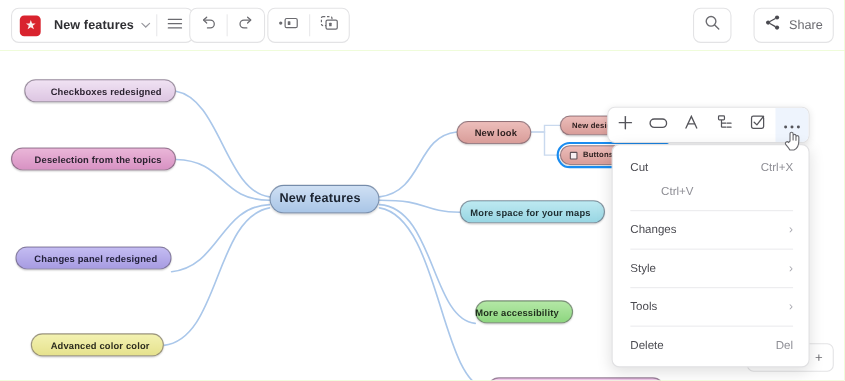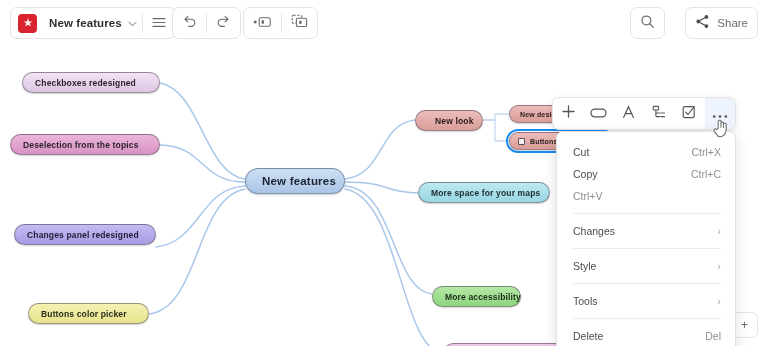--- a/index.html
+++ b/index.html
@@ -43,21 +43,21 @@
   #grp-search { right: 103px; }
   #grp-share { right: 10px; }
   .share-label { font-size: 11.5px; color: #6b6b70; padding-left: 7px; font-weight: 400; }
 
   
   .canvas { position: absolute; left: 0; top: 46px; width: 768px; height: 300px; background: #fff; overflow: hidden; }
   .edges { position: absolute; left: 0; top: 0; width: 768px; height: 300px; }
 
   
   .node {
-    position: absolute; display: flex; align-items: center; justify-content: flex-start;
+    position: absolute; display: flex; align-items: center; justify-content: flex-end;
     border-radius: 999px; font-size: 8.5px; font-weight: bold;
     letter-spacing: .15px; white-space: nowrap;
     border: 1px solid rgba(90,80,95,.55);
     box-shadow: 0 1px 1.5px rgba(0,0,0,.18);
     cursor: pointer; padding: 0 12px;
   }
   .node.central {
     font-size: 11.5px; letter-spacing: .2px; padding: 0 16px;
     border: 1px solid rgba(80,100,130,.6);
     box-shadow: 0 1px 2px rgba(0,0,0,.2);
@@ -89,21 +89,21 @@
     position: absolute; left: 556px; top: 85px; width: 180px;
     background: #fff; border: 1px solid #e1e1e3; border-radius: 7px;
     box-shadow: 0 4px 14px rgba(0,0,0,.13); z-index: 40;
     padding: 9px 0 8px 0;
   }
   .ctx-item {
     display: flex; align-items: center; height: 22px;
     padding: 0 14px 0 16px; font-size: 10.5px; color: #4b4b51; cursor: pointer; gap: 48px;
   }
   .ctx-item .lbl { flex: 1; }
-  .ctx-item .acc { color: #8e8e95; font-size: 10.5px; }
+  .ctx-item .acc { color: #8e8e95; font-size: 10.5px; margin-left: 28px; }
   .ctx-item .arr { color: #a9a9b0; font-size: 11px; line-height: 1; }
   .ctx-sep { height: 1px; background: #ececee; margin: 6px 14px 6px 16px; }
 
   
   .cursor { position: absolute; left: 713px; top: 72px; z-index: 60; pointer-events: none; }
 
   
   .zoomctl {
     position: absolute; right: 10px; bottom: 8px; height: 26px;
     background: #fff; border: 1px solid #e3e3e5; border-radius: 6px;
@@ -253,30 +253,30 @@
       <div class="node" style="left:22px; top:26px; width:138px; height:21px; background:linear-gradient(#f0e2f3,#ddc6e2); color:#2b2230;">
         <span>Checkboxes redesigned</span>
       </div>
       <div class="node" style="left:10px; top:88px; width:150px; height:21px; background:linear-gradient(#eab6d8,#d892c3); color:#2b2230;">
         <span>Deselection from the topics</span>
       </div>
       <div class="node" style="left:14px; top:178px; width:142px; height:21px; background:linear-gradient(#c4bcf2,#a79ce2); color:#22203a;">
         <span>Changes panel redesigned</span>
       </div>
       <div class="node" style="left:28px; top:257px; width:121px; height:21px; background:linear-gradient(#f3f2b2,#e6e28d); color:#2c2c1e;">
-        <span>Buttons color picker</span>
+        <span>Advanced color color</span>
       </div>
 
       <div class="node" style="left:415px; top:64px; width:68px; height:21px; background:linear-gradient(#ecbdba,#d99d99); color:#2e2020;padding-left:19px;">
         <span>New look</span>
       </div>
       <div class="node" style="left:418px; top:136px; width:132px; height:21px; background:linear-gradient(#bde9f1,#98d6e3); color:#1d2c30;">
         <span>More space for your maps</span>
       </div>
-      <div class="node" style="left:432px; top:240px; width:89px; height:21px; background:linear-gradient(#b4e8a6,#8dd67f); color:#1f2e1c;">
+      <div class="node" style="left:432px; top:227px; width:89px; height:21px; background:linear-gradient(#b4e8a6,#8dd67f); color:#1f2e1c;">
         <span>More accessibility</span>
       </div>
       <div class="node" style="left:443px; top:297px; width:161px; height:21px; background:linear-gradient(#f0c8ea,#e0a7d8); color:#2b2230;">
         
       </div>
 
       <div class="node" style="left:509px; top:59px; width:102px; height:18px; font-size:7px;
                   background:linear-gradient(#ecbdba,#d99d99); color:#2e2020; justify-content:flex-start; padding-left:10px;">
         <span>New design o</span>
       </div>
@@ -347,24 +347,20 @@
         </span>
       </div>
     </div>
 
     <div class="ctx">
       <div class="ctx-item">
         <span class="lbl">Cut</span>
         <span class="acc">Ctrl+X</span>
       </div>
       <div class="ctx-item">
-        <span class="lbl">Copy</span>
-        <span class="acc">Ctrl+C</span>
-      </div>
-      <div class="ctx-item">
         <span class="acc">Ctrl+V</span>
       </div>
       <div class="ctx-sep"></div>
       <div class="ctx-item">
         <span class="lbl">Changes</span>
         <span class="arr">›</span>
       </div>
       <div class="ctx-sep"></div>
       <div class="ctx-item">
         <span class="lbl">Style</span>

